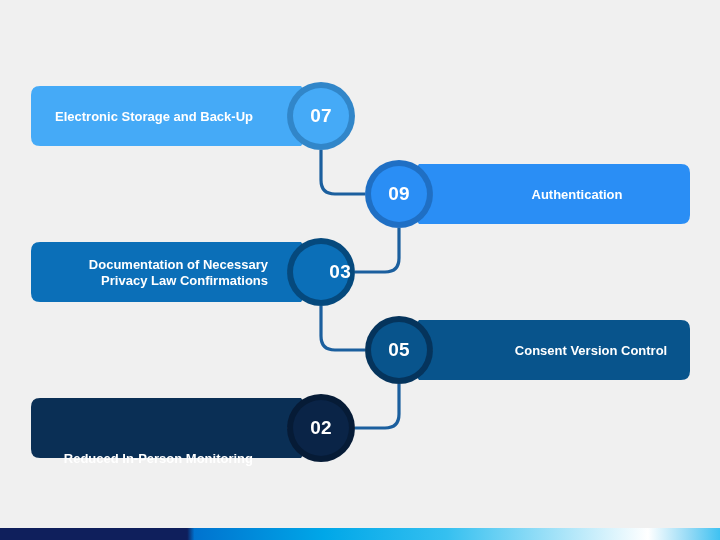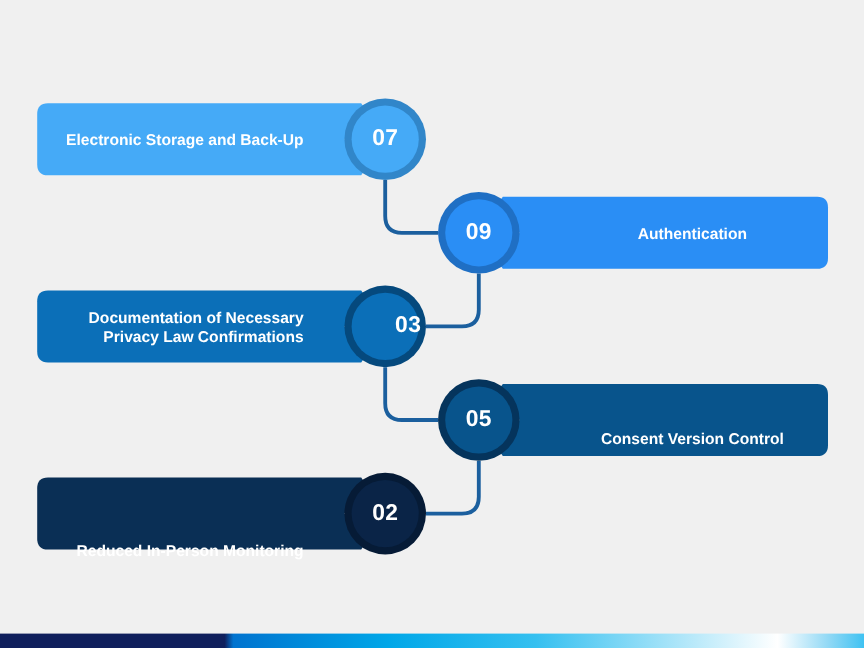--- a/index.html
+++ b/index.html
@@ -122,24 +122,24 @@
         <circle cx="321" cy="428" r="34" fill="#061b36"></circle>
         <circle cx="321" cy="428" r="28" fill="#0a2447"></circle>
       </g>
   </svg>
 
   <div id="labels">
       <div class="row-label left-row" style="left: 41px; top: 109px; width: 212px;">Electronic Storage and Back-Up</div>
       <div class="badge-num" style="left: 291px; top: 105px; width: 60px;">07</div>
       <div class="row-label right-row" style="left: 471px; top: 187px; width: 212px;">Authentication</div>
       <div class="badge-num" style="left: 369px; top: 183px; width: 60px;">09</div>
-      <div class="row-label left-row" style="left: 41px; top: 257px; width: 212px;">Documentation of Necessary
+      <div class="row-label left-row" style="left: 56px; top: 257px; width: 212px;">Documentation of Necessary
 Privacy Law Confirmations</div>
       <div class="badge-num" style="left: 291px; top: 261px; width: 60px; text-align: right;">03</div>
-      <div class="row-label right-row" style="left: 471px; top: 343px; width: 212px; margin-top: 15px;">Consent Version Control</div>
+      <div class="row-label right-row" style="left: 485px; top: 343px; width: 212px;">Consent Version Control</div>
       <div class="badge-num" style="left: 369px; top: 339px; width: 60px;">05</div>
       <div class="row-label left-row" style="left: 41px; top: 421px; width: 212px; margin-top: 30px;">Reduced In-Person Monitoring</div>
       <div class="badge-num" style="left: 291px; top: 417px; width: 60px;">02</div>
     </div>
 
   <div id="bottom-bar" style="height: 12px; top: 528px; background: linear-gradient(to right, rgb(15, 31, 92) 0%, rgb(15, 31, 92) 26%, rgb(0, 115, 207) 27%, rgb(0, 167, 232) 45%, rgb(53, 192, 240) 62%, rgb(255, 255, 255) 90%, rgb(143, 216, 245) 96%, rgb(63, 194, 242) 100%);"></div>
 
 </div>
 
 </body></html>

